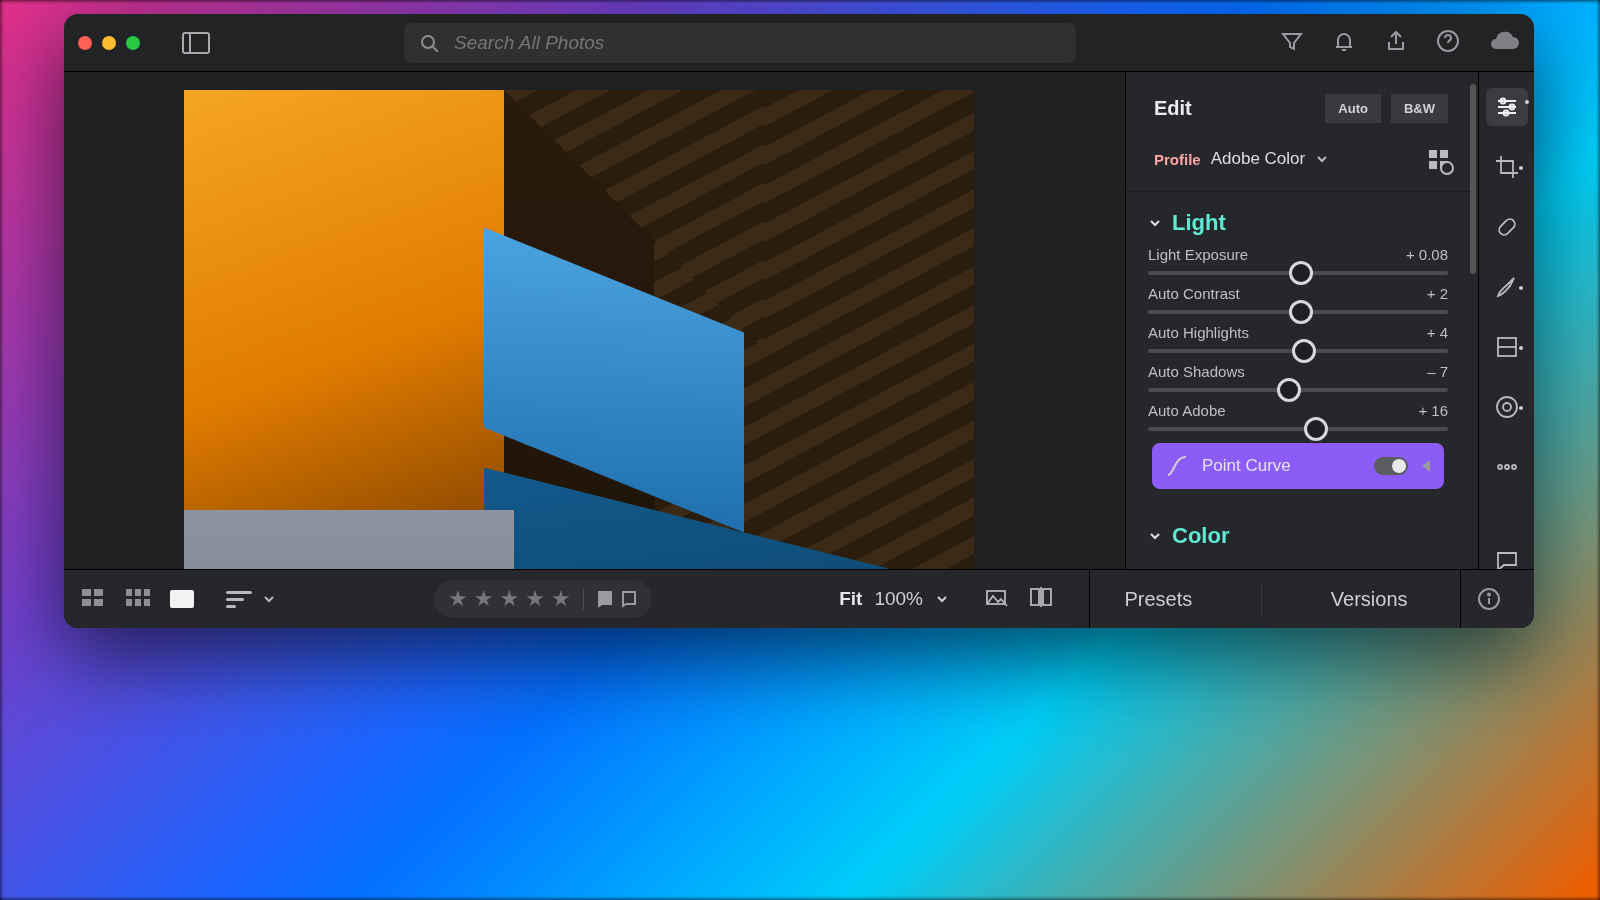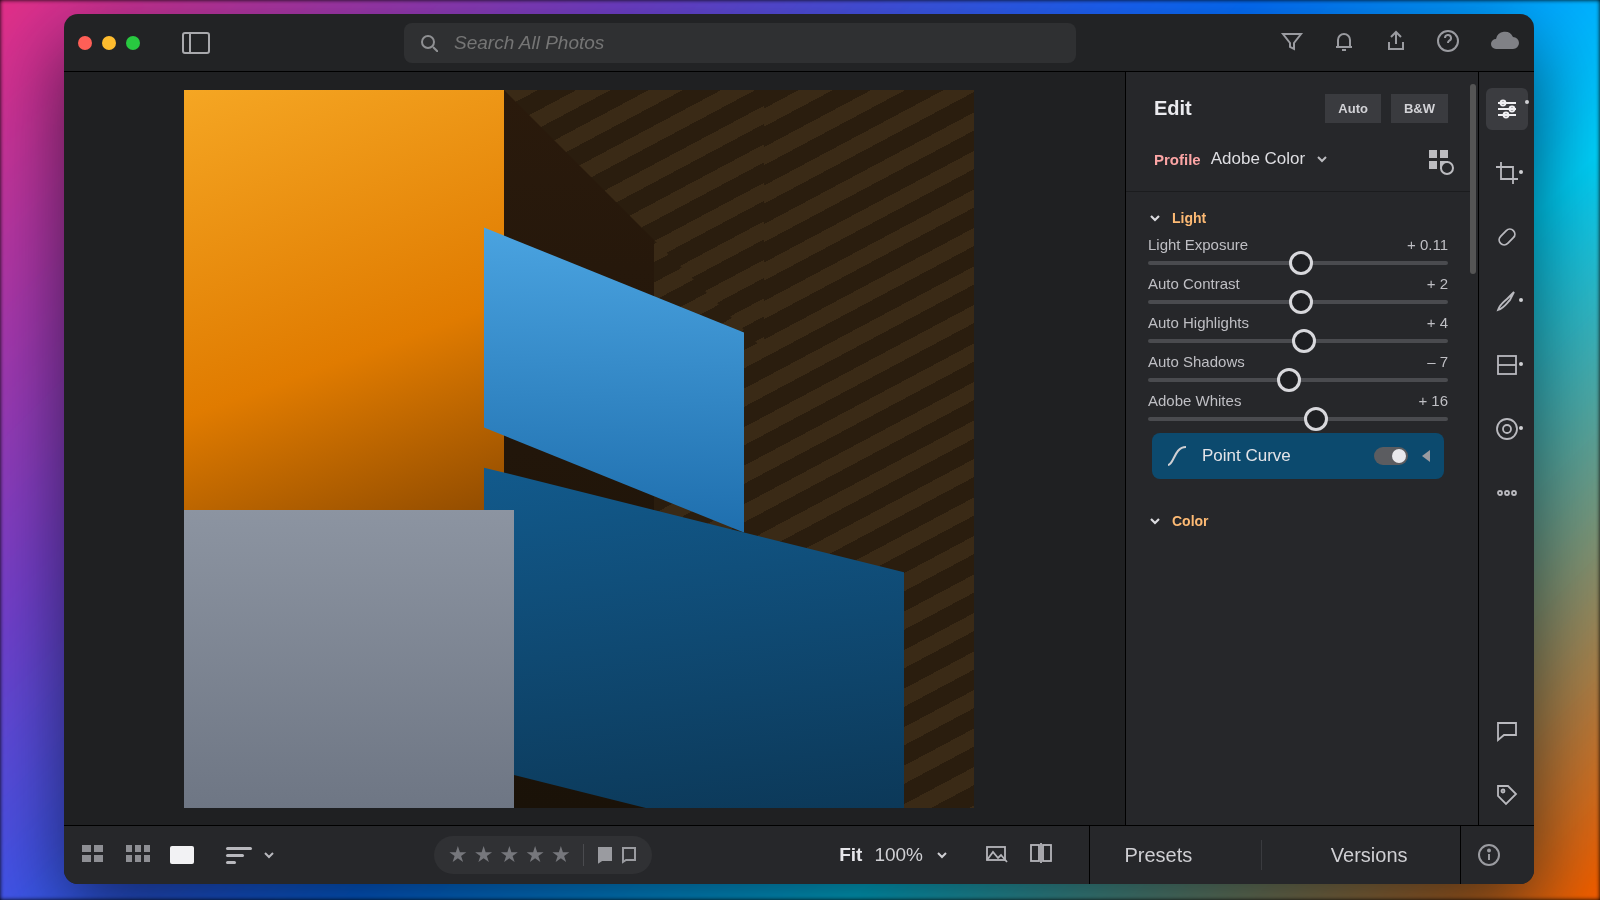--- a/index.html
+++ b/index.html
@@ -1,21 +1,21 @@
 <!DOCTYPE html>
 <html><head>
 <meta charset="utf-8">
 <style>
   html,body{margin:0;padding:0;width:1600px;height:900px;overflow:hidden;font-family:-apple-system,Helvetica,Arial,sans-serif;background:#000;}
   
   .wallpaper{position:absolute;inset:0;
     background:
       linear-gradient(135deg,#d63384 0%,#6f42c1 25%,#0d6efd 50%,#0dcaf0 70%,#e85d04 100%);
     filter:blur(2px) saturate(1.1);}
-  .window{position:absolute;left:64px;top:14px;width:1470px;height:870px;
+  .window{position:absolute;left:64px;top:14px;width:1470px;height:614px;
     background:#222325;border-radius:14px;overflow:hidden;box-shadow:0 30px 80px rgba(0,0,0,.6);}
   
   .titlebar{height:58px;display:flex;align-items:center;padding:0 14px;gap:10px;
     border-bottom:1px solid #000;box-sizing:border-box;}
   .traffic{display:flex;gap:10px;margin-right:14px;}
   .traffic span{width:14px;height:14px;border-radius:50%;}
   .tl-close{background:#ff5f57;} .tl-min{background:#febc2e;} .tl-max{background:#28c840;}
   .sb-toggle{width:24px;height:18px;border:2px solid #a9a9ad;border-radius:3px;position:relative;margin-left:18px}
   .sb-toggle::before{content:"";position:absolute;left:5px;top:0;bottom:0;width:2px;background:#a9a9ad;}
   .search{flex:0 0 640px;margin-left:auto;margin-right:auto;display:flex;align-items:center;
@@ -58,26 +58,26 @@
   .profile-row{display:flex;align-items:center;padding:14px 22px 22px 28px;gap:10px;border-bottom:1px solid #1b1c1e;}
   .profile-row .lbl{color:#fca5a5;font-size:15px;font-weight:bold;}
   .profile-row .val{color:#dedee2;font-size:17px;}
   .profile-row svg{width:14px;height:14px;stroke:#bcbcc0;fill:none;stroke-width:2;}
   .grid-btn{margin-left:auto;display:grid;grid-template-columns:repeat(2,8px);grid-template-rows:repeat(2,8px);gap:3px;position:relative;cursor:pointer;}
   .grid-btn span{background:#bcbcc0;}
   .grid-btn::after{content:"";position:absolute;right:-6px;bottom:-6px;width:10px;height:10px;border:2px solid #bcbcc0;border-radius:50%;background:#26272a;}
   .section{padding:18px 22px 8px 22px;}
   .sec-hdr{display:flex;align-items:center;gap:10px;cursor:pointer;margin-bottom:10px;}
   .sec-hdr svg{width:14px;height:14px;stroke:#dcdce0;fill:none;stroke-width:2.2;}
-  .sec-hdr h3{margin:0;color:#fdba74;font-size:14px;font-weight:600;}
+  .sec-hdr h3{margin:0;color:#5eead4;font-size:22px;font-weight:600;}
   .slider{margin:10px 0 10px 0;}
   .slider .srow{display:flex;justify-content:space-between;color:#bfbfc4;font-size:15px;margin-bottom:8px;}
   .slider .track{position:relative;height:4px;background:#4a4b4f;border-radius:2px;}
   .slider .thumb{position:absolute;top:50%;width:18px;height:18px;border:3px solid #d8d8dc;background:#1e1f22;border-radius:50%;transform:translate(-50%,-50%);cursor:pointer;}
-  .point-curve{margin:12px 4px 0 4px;background:#0c4a6e;border-radius:8px;display:flex;align-items:center;padding:12px 14px;gap:14px;}
+  .point-curve{margin:12px 4px 0 4px;background:#8b5cf6;border-radius:8px;display:flex;align-items:center;padding:12px 14px;gap:14px;}
   .pc-icon{width:22px;height:22px;}
   .pc-icon svg{width:22px;height:22px;stroke:#cfcfd3;fill:none;stroke-width:2;}
   .point-curve .t{color:#e4e4e8;font-size:17px;font-weight:500;flex:1;}
   .switch{width:34px;height:18px;background:#5b5c60;border-radius:10px;position:relative;cursor:pointer;}
   .switch::after{content:"";position:absolute;right:2px;top:2px;width:14px;height:14px;background:#e8e8ec;border-radius:50%;}
   .tri{width:0;height:0;border-top:6px solid transparent;border-bottom:6px solid transparent;border-right:8px solid #9a9ba0;cursor:pointer;}
   
   .rail{width:55px;background:#26272a;border-left:1px solid #000;display:flex;flex-direction:column;align-items:center;padding-top:22px;gap:34px;position:relative;}
   .rail .tool{width:30px;height:30px;display:flex;align-items:center;justify-content:center;cursor:pointer;position:relative;}
   .rail .tool svg{width:26px;height:26px;stroke:#b9b9be;fill:none;stroke-width:1.8;}
@@ -198,21 +198,21 @@
           <div class="sec-hdr">
             <svg viewBox="0 0 14 14">
                 <path d="M3 5l4 4 4-4"></path>
               </svg>
             <h3>Light</h3>
           </div>
 
           <div class="slider">
             <div class="srow">
                 <span>Light Exposure</span>
-                <span>+ 0.11</span>
+                <span>+ 0.08</span>
               </div>
             <div class="track">
                 <div class="thumb" style="left:51%"></div>
               </div>
           </div>
           <div class="slider">
             <div class="srow">
                 <span>Auto Contrast</span>
                 <span>+ 2</span>
               </div>
@@ -233,21 +233,21 @@
             <div class="srow">
                 <span>Auto Shadows</span>
                 <span>– 7</span>
               </div>
             <div class="track">
                 <div class="thumb" style="left:47%"></div>
               </div>
           </div>
           <div class="slider">
             <div class="srow">
-                <span>Adobe Whites</span>
+                <span>Auto Adobe</span>
                 <span>+ 16</span>
               </div>
             <div class="track">
                 <div class="thumb" style="left:56%"></div>
               </div>
           </div>
 
           <div class="point-curve">
             <span class="pc-icon"><svg viewBox="0 0 22 22">
                   <path d="M2 20c6 0 6-18 18-18"></path>

